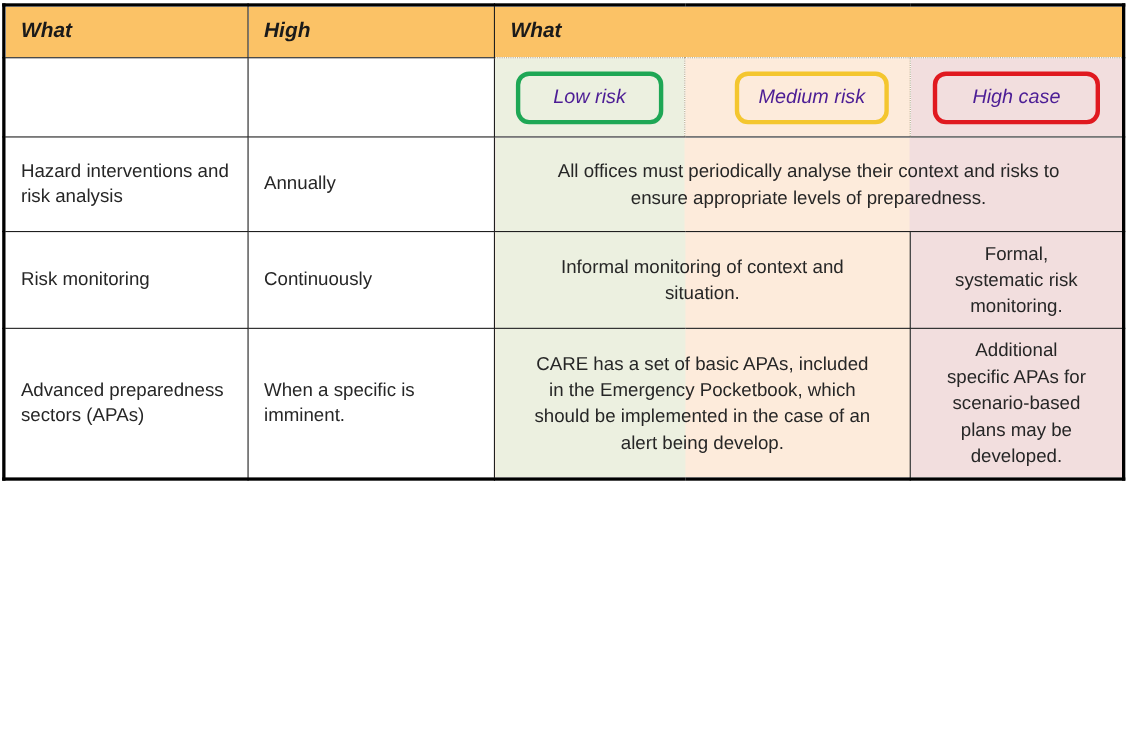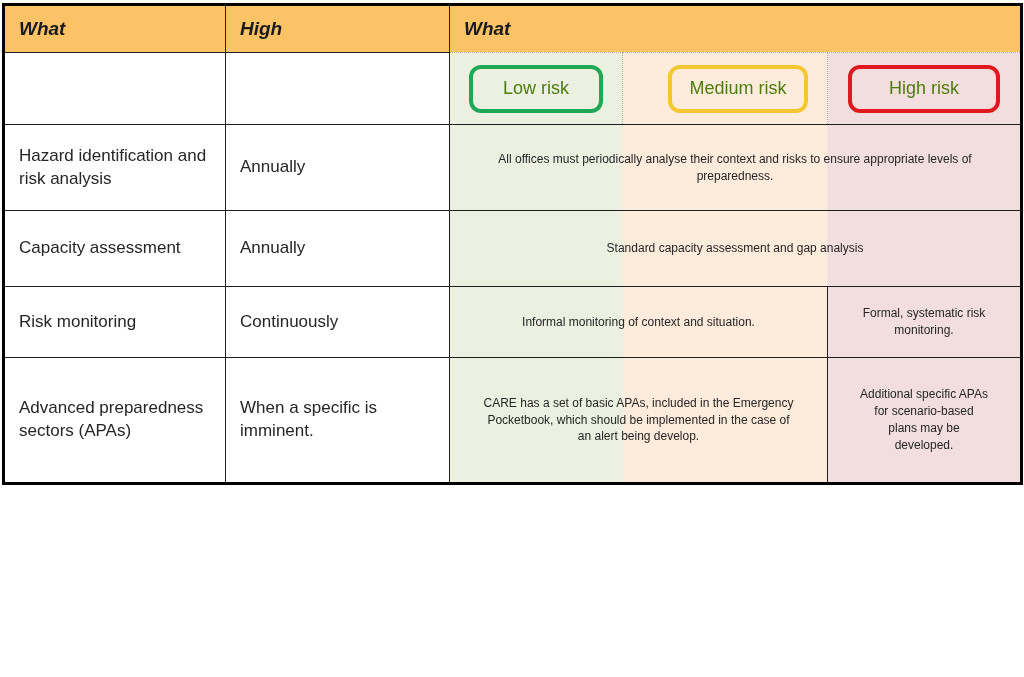--- a/index.html
+++ b/index.html
@@ -59,21 +59,21 @@
   td.what,td.when{
     text-align:left;
     padding:8px 14px;
     font-size:17px;
     line-height:1.35;
     background:#fff;
   }
   td.where{
     text-align:center;
     padding:8px 32px;
-    font-size:12px;
+    font-size:17px;
     line-height:1.4;
   }
   td.where-all{
     background:linear-gradient(to right,
       var(--low-bg) 0 30.2%,
       var(--med-bg) 30.2% 66.1%,
       var(--high-bg) 66.1% 100%);
   }
   td.where-lowmed{
     background:linear-gradient(to right,
@@ -91,21 +91,22 @@
   td.badge-cell.high{background:var(--high-bg);border-left:1px dotted var(--dotted);}
   .badge{
     display:flex;align-items:center;justify-content:center;
     box-sizing:border-box;
     width:88%;
     margin:0 auto;
     height:48px;
     border-radius:12px;
     border:4px solid #000;
     font-size:18px;
-    color:#4d7c0f;
+    color:#4c1d95;
+    font-style:italic;
   }
   .badge.low{border-color:var(--low-border);}
   .badge.med{border-color:var(--med-border);}
   .badge.high{border-color:var(--high-border);}
   td.empty{background:#fff;}
 </style>
 </head>
 <body>
 
 <div class="page">
@@ -128,35 +129,30 @@
     <tr class="r-badges">
       <td class="empty"></td>
       <td class="empty"></td>
       <td class="badge-cell low">
         <div class="badge low">Low risk</div>
       </td>
       <td class="badge-cell med">
         <div class="badge med">Medium risk</div>
       </td>
       <td class="badge-cell high">
-        <div class="badge high">High risk</div>
+        <div class="badge high">High case</div>
       </td>
     </tr>
 
     <tr class="r1">
-      <td class="what">Hazard identification and risk analysis</td>
+      <td class="what">Hazard interventions and risk analysis</td>
       <td class="when">Annually</td>
       <td class="where where-all" colspan="3">All offices must periodically analyse their context and risks to ensure appropriate levels of preparedness.</td>
     </tr>
 
-    <tr class="r2">
-      <td class="what">Capacity assessment</td>
-      <td class="when">Annually</td>
-      <td class="where where-all" colspan="3">Standard capacity assessment and gap analysis</td>
-    </tr>
 
 
 
     <tr class="r5">
       <td class="what">Risk monitoring</td>
       <td class="when">Continuously</td>
       <td class="where where-lowmed" colspan="2">Informal monitoring of context and situation.</td>
       <td class="where where-high">Formal, systematic risk monitoring.</td>
     </tr>
 

